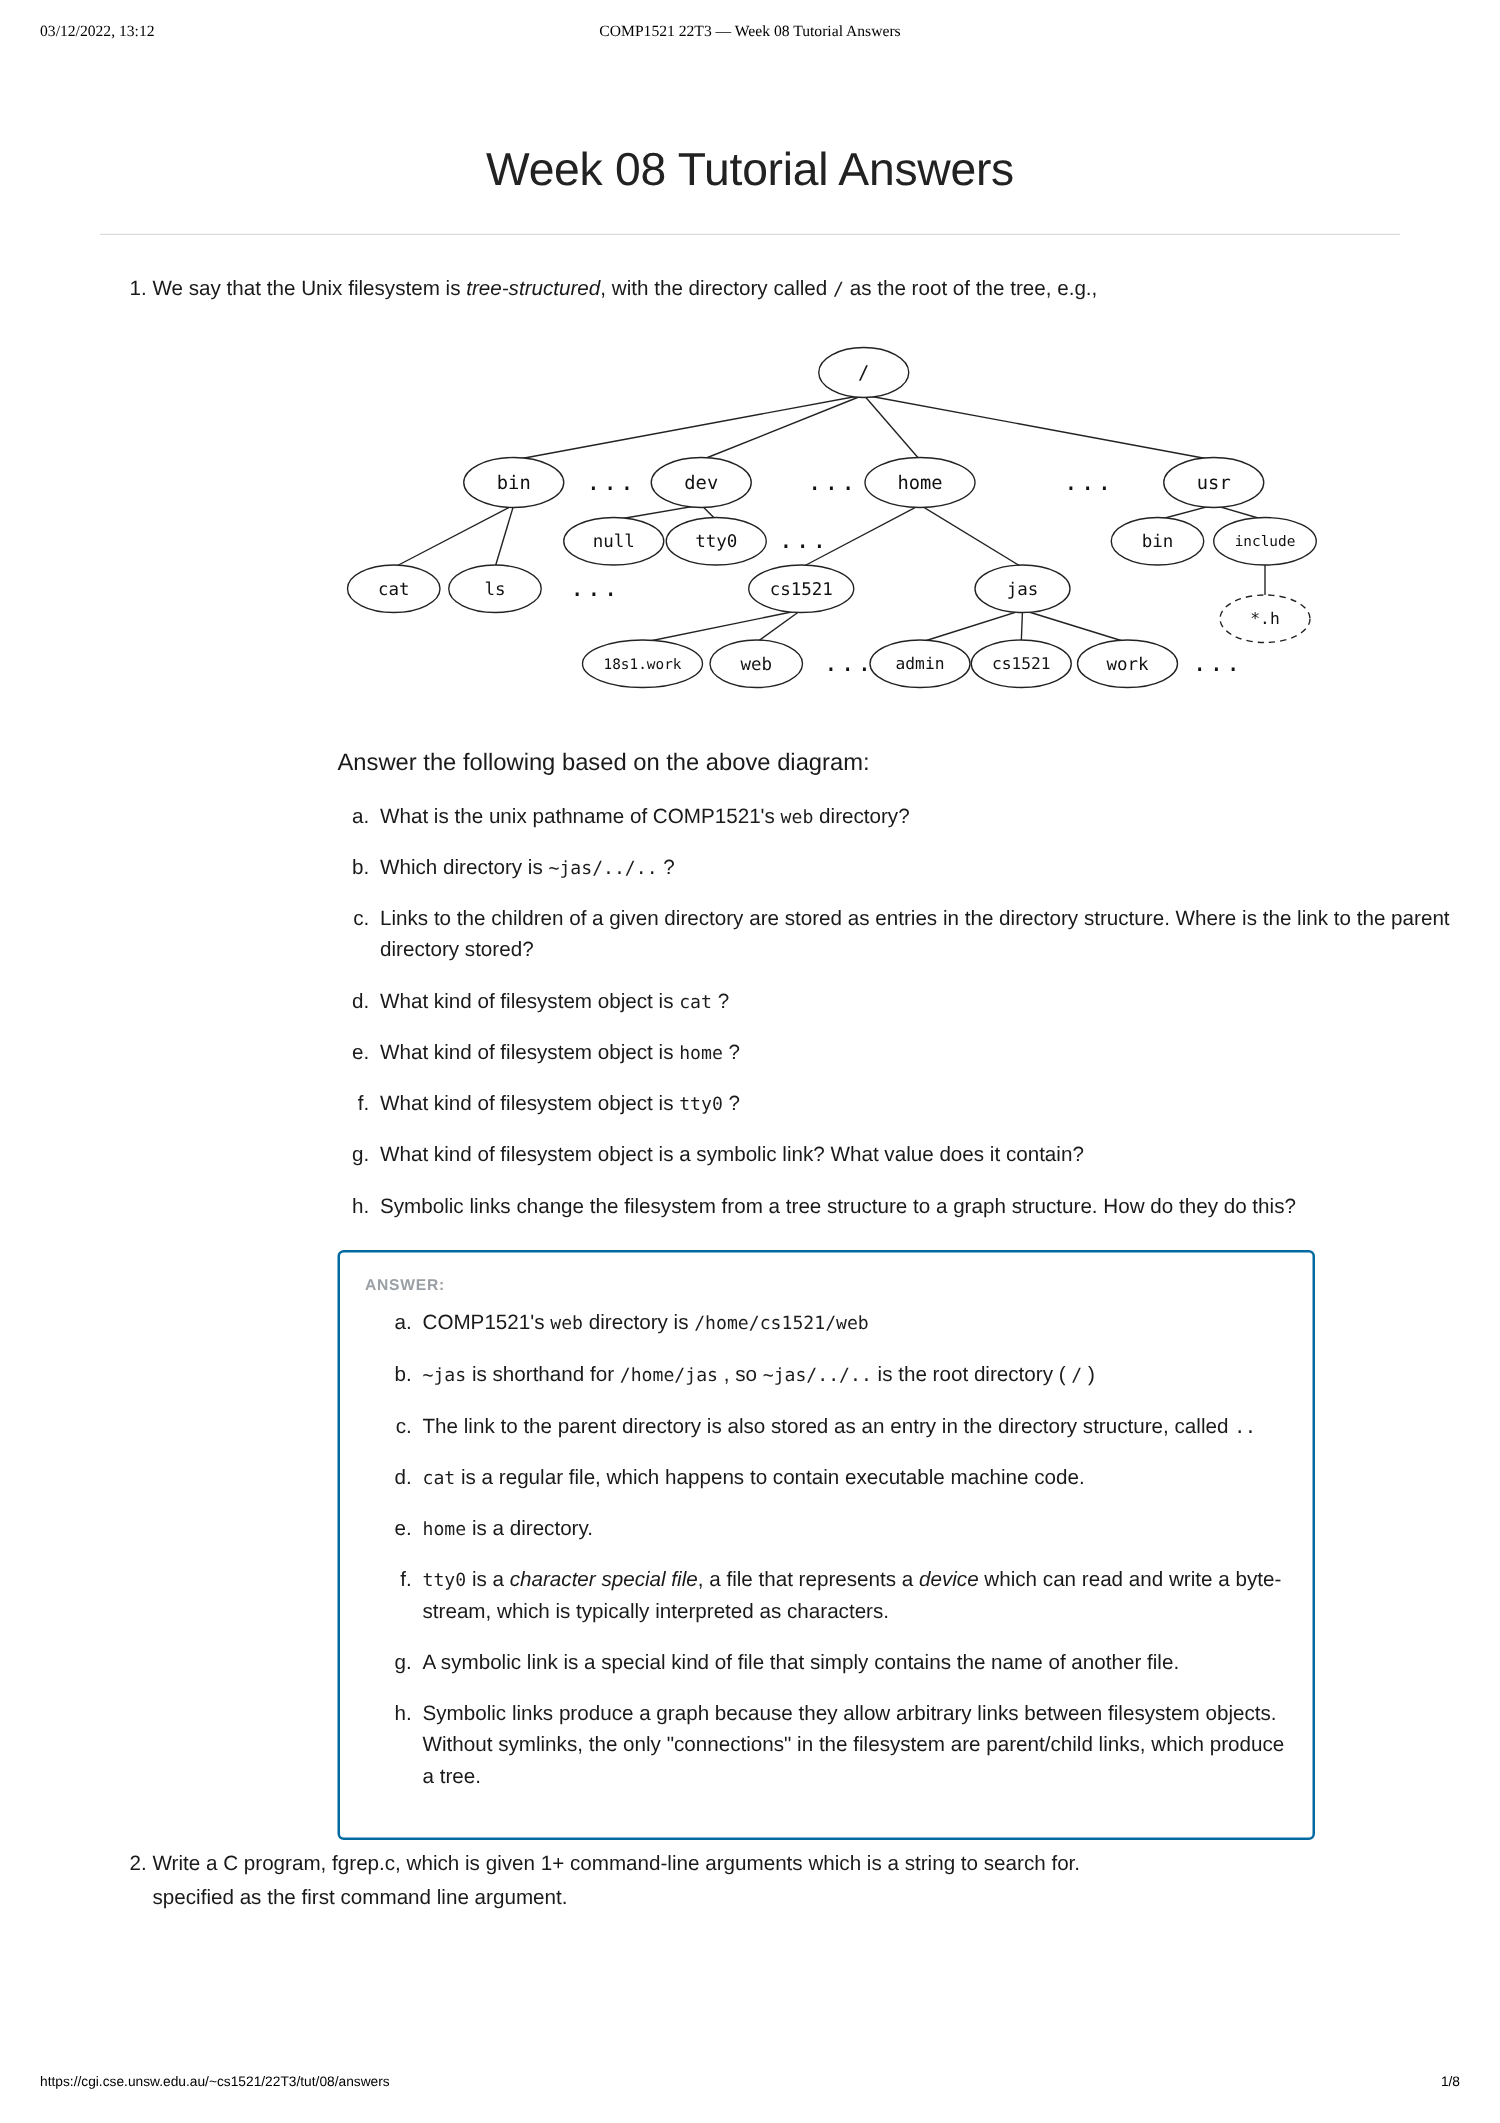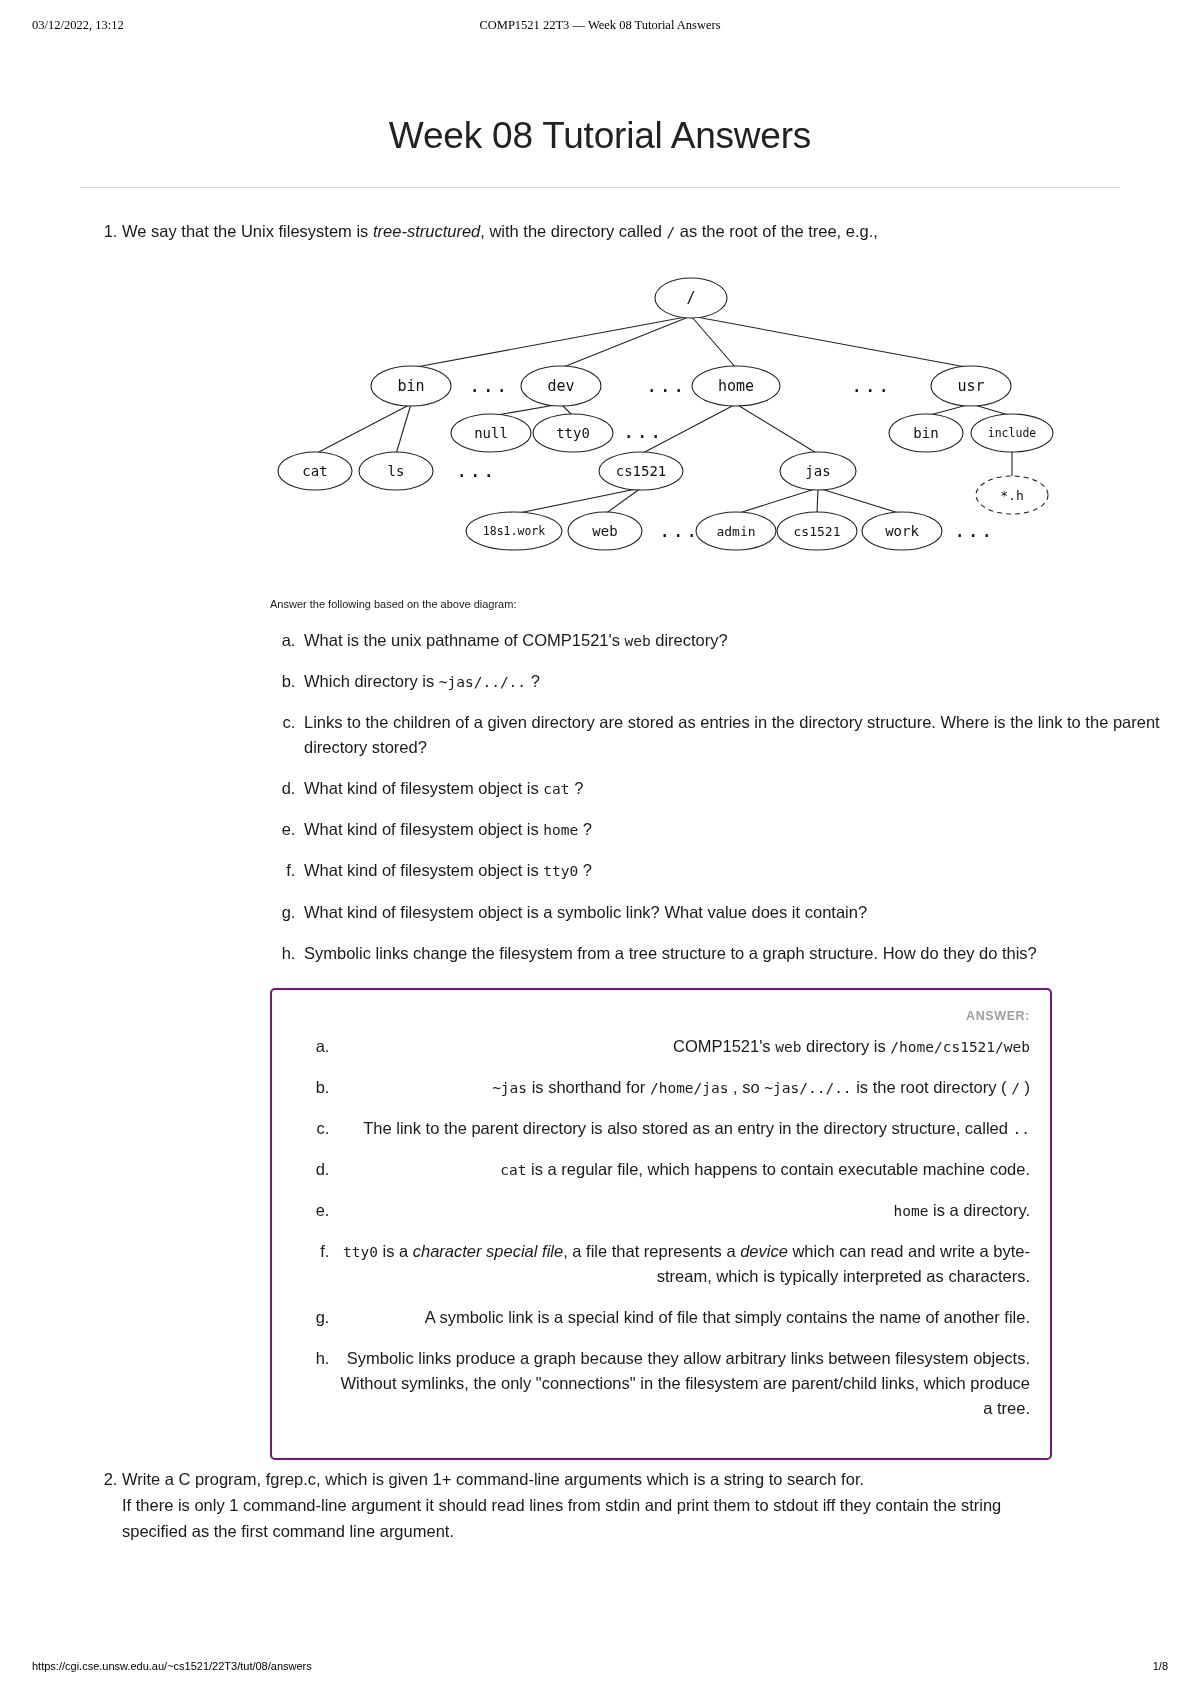--- a/index.html
+++ b/index.html
@@ -102,40 +102,39 @@
   .it { font-style: italic; }
 
   .tree-wrap {
     margin: 22px 0 0 0;
     display: flex;
     justify-content: center;
   }
 
   .answer-intro {
     padding-left: 148px;
-    font-size: 11px;
+    font-size: 19px;
     margin-top: 30px;
   }
 
   ol.sublist {
     padding-left: 178px;
     margin: 14px 0 0 0;
     font-size: 16.5px;
     line-height: 1.52;
     list-style-type: lower-alpha;
   }
   ol.sublist > li { margin-bottom: 16px; padding-left: 4px; }
 
   .answer-box {
     margin: 22px 148px 0 148px;
-    border: 2px solid #701a75;
+    border: 2px solid #0369a1;
     border-radius: 5px;
     padding: 16px 20px 20px 20px;
     background: #fff;
-    text-align: right;
   }
   .answer-label {
     font-size: 12.5px;
     font-weight: bold;
     letter-spacing: 0.6px;
     color: #9aa0a6;
     margin-bottom: 6px;
   }
   ol.answer-list {
     padding-left: 42px;
@@ -306,21 +305,20 @@
             <li><code class="mono">tty0</code><span> is a </span><em class="it">character special file</em><span>, a file that represents a </span><em class="it">device</em><span> which can read and write a byte-stream, which is typically interpreted as characters.</span></li>
             <li><span>A symbolic link is a special kind of file that simply contains the name of another file.</span></li>
             <li><span>Symbolic links produce a graph because they allow arbitrary links between filesystem objects. Without symlinks, the only "connections" in the filesystem are parent/child links, which produce a tree.</span></li>
           </ol>
       </div>
     </li>
 
     <li>
       <div id="q2-lines">
           <div>Write a C program, fgrep.c, which is given 1+ command-line arguments which is a string to search for.</div>
-          <div>If there is only 1 command-line argument it should read lines from stdin and print them to stdout iff they contain the string</div>
           <div>specified as the first command line argument.</div>
         </div>
     </li>
   </ol>
 </div>
 
 <div class="page-footer">
   <span class="ftr-left">https://cgi.cse.unsw.edu.au/~cs1521/22T3/tut/08/answers</span>
   <span class="ftr-right">1/8</span>
 </div>

